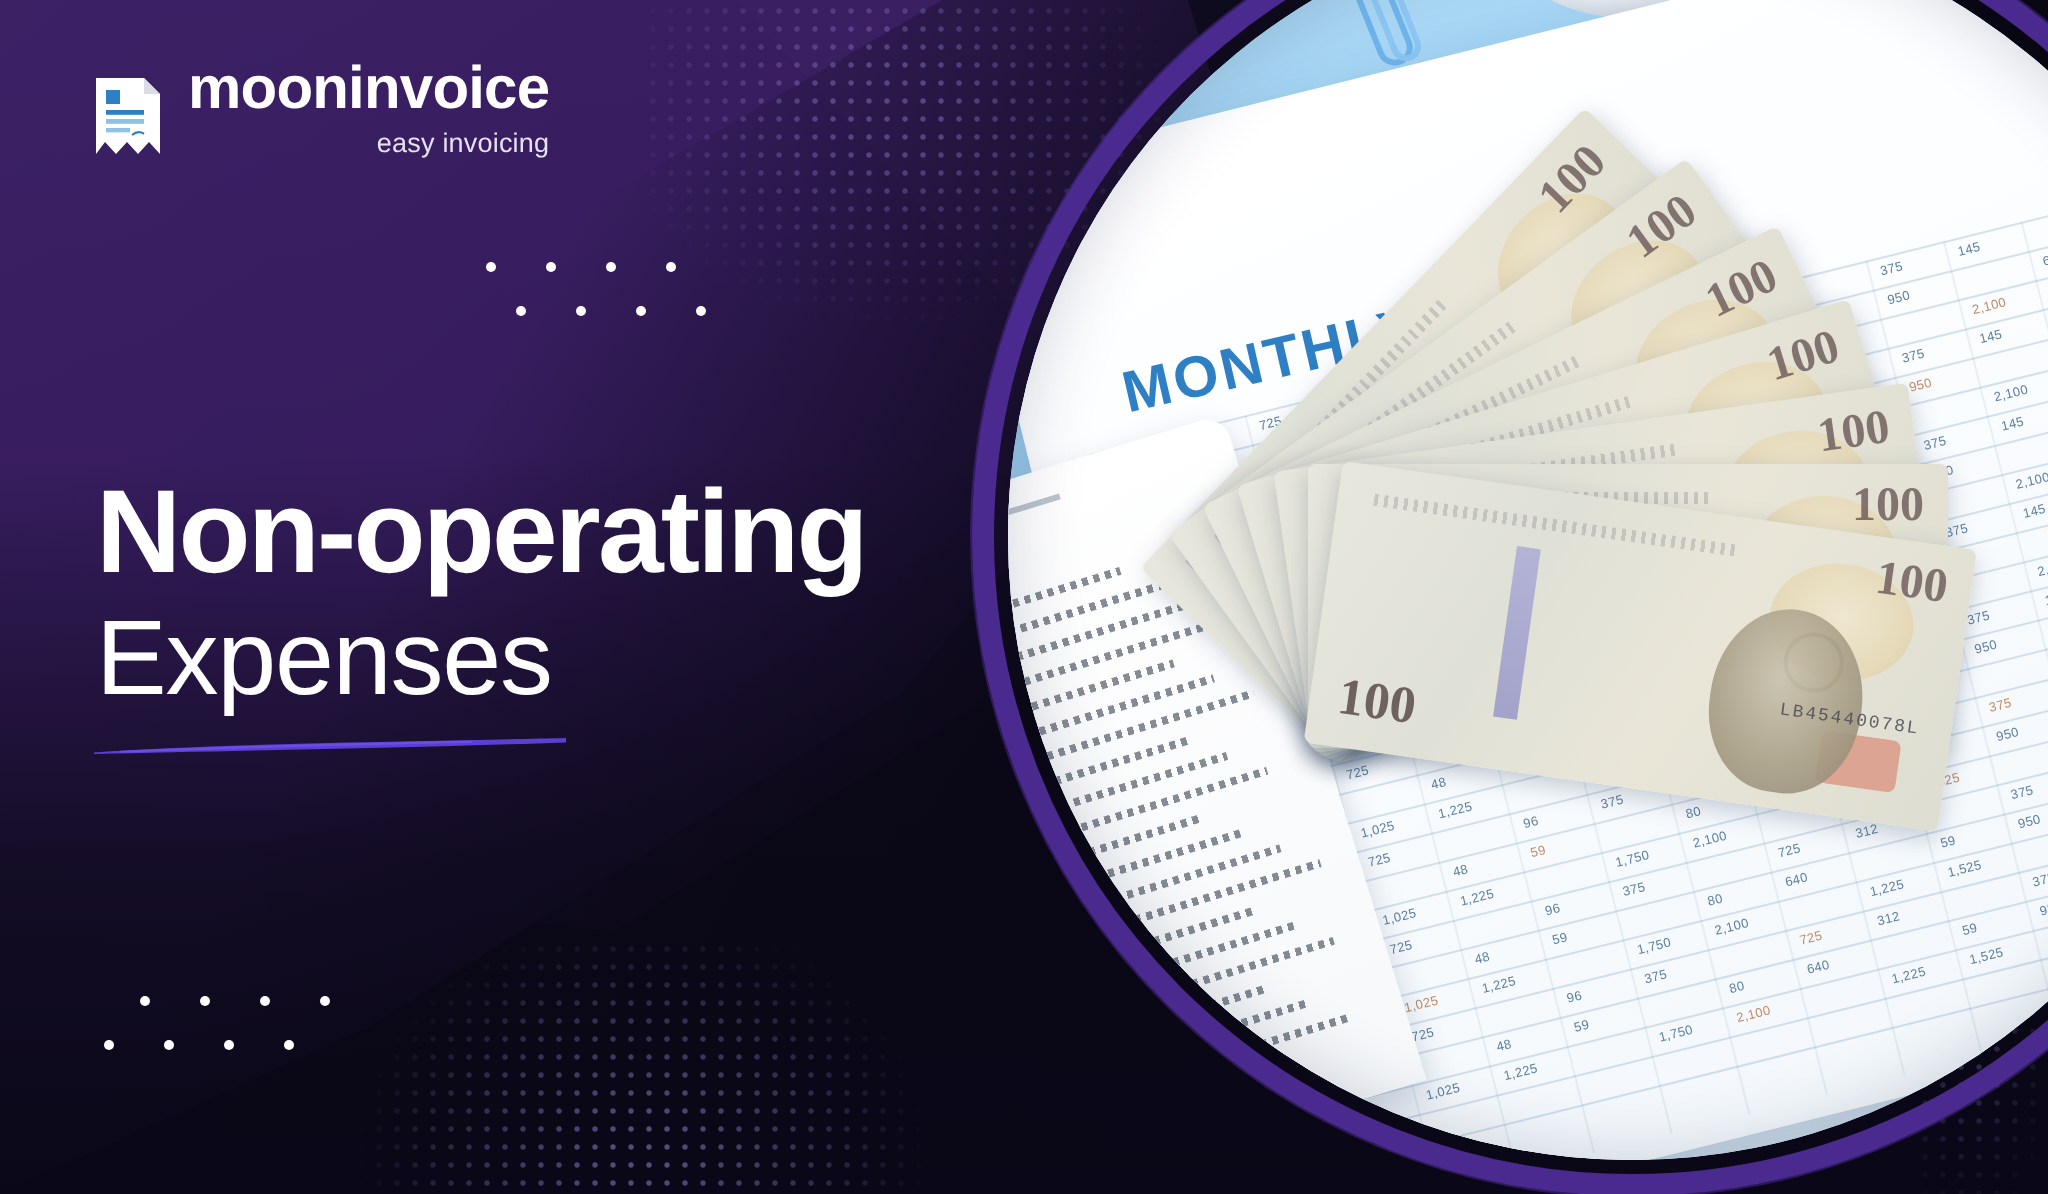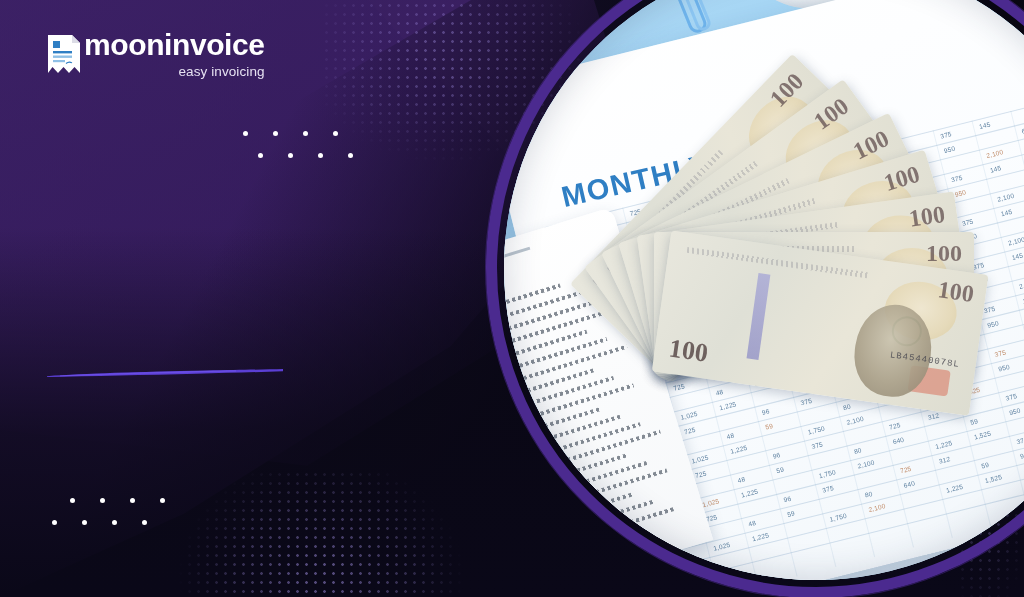--- a/index.html
+++ b/index.html
@@ -262,21 +262,21 @@
 
   
   .photo-vig{
     position:absolute; inset:0; border-radius:50%;
     box-shadow:inset 0 0 36px rgba(30,40,70,.20);
   }
 
   
   .logo{
     position:absolute; left:46px; top:30px;
-    display:flex; align-items:center; gap:2px;
+    display:flex; align-items:flex-end; gap:12px;
   }
   .logo-mark{ width:36px; height:42px; display:block; }
   .logo-words{ display:flex; flex-direction:column; line-height:1; }
   .brand{
     font-size:30px; font-weight:700; color:#ffffff;
     letter-spacing:-.4px;
   }
   .tagline{
     margin-top:5px; align-self:flex-end;
     font-size:13.5px; font-weight:400; color:#e6e2f2;
@@ -684,20 +684,24 @@
       <rect x="7" y="22.5" width="19" height="2.4" fill="#8fc0e6"></rect>
       <rect x="7" y="27" width="12" height="2.2" fill="#8fc0e6"></rect>
       <path d="M20 30.5 q3 -2.5 6 -.6" stroke="#2f7fc4" stroke-width="1.1" fill="none"></path>
     </svg>
     <div class="logo-words">
       <span class="brand">mooninvoice</span>
       <span class="tagline">easy invoicing</span>
     </div>
   </div>
 
+  <div class="headline">
+    <span class="l1">Non-operating</span>
+    <span class="l2">Expenses</span>
+  </div>
 
   <svg class="underline" viewBox="0 0 238 9" preserveAspectRatio="none">
     <path d="M1 8.2 C 40 5.6, 90 4.0, 160 2.6 C 195 1.9, 220 1.4, 237 1.0
              L 237 3.2 C 210 4.1, 180 5.0, 150 5.7 C 100 6.9, 45 8.0, 1 9 Z" fill="#5b3fd4"></path>
     <path d="M14 7.4 C 60 5.4, 120 3.6, 190 2.2 L 190 3.4 C 120 4.9, 62 6.5, 14 8.3 Z" fill="#6f52e8" opacity=".85"></path>
   </svg>
 
 </div>
 
 </body></html>

